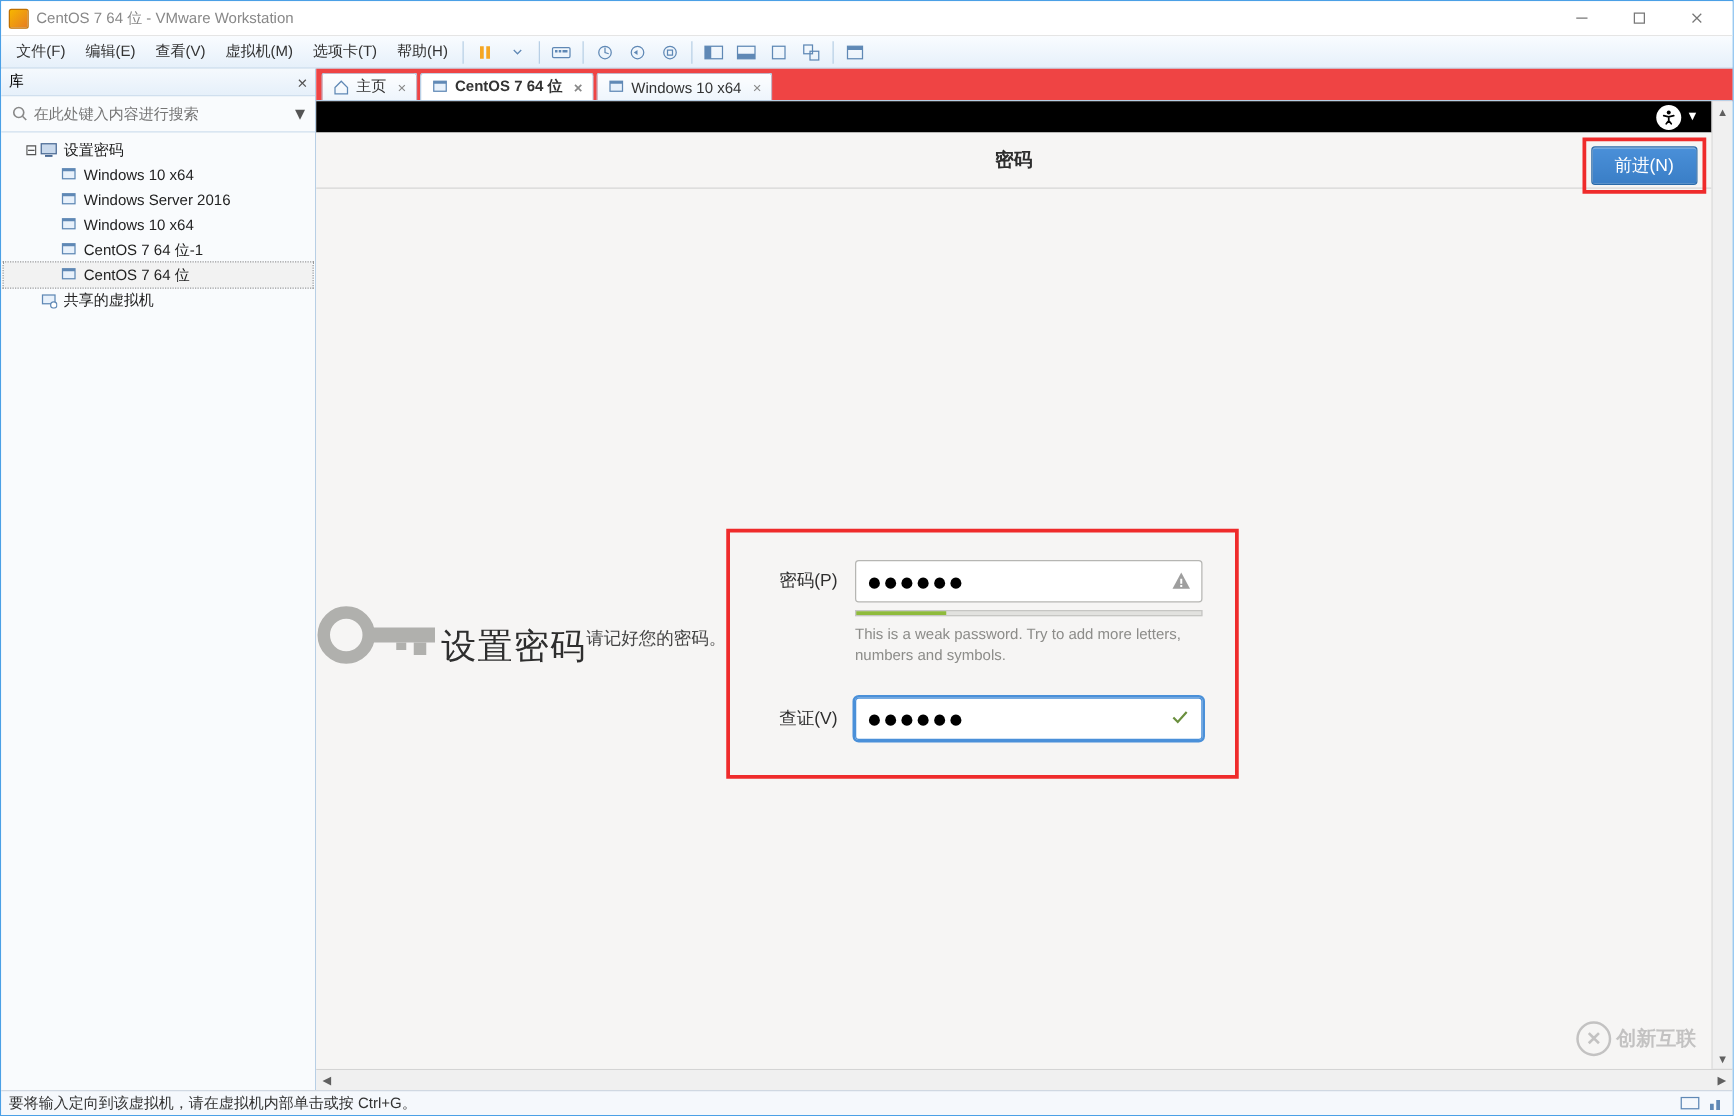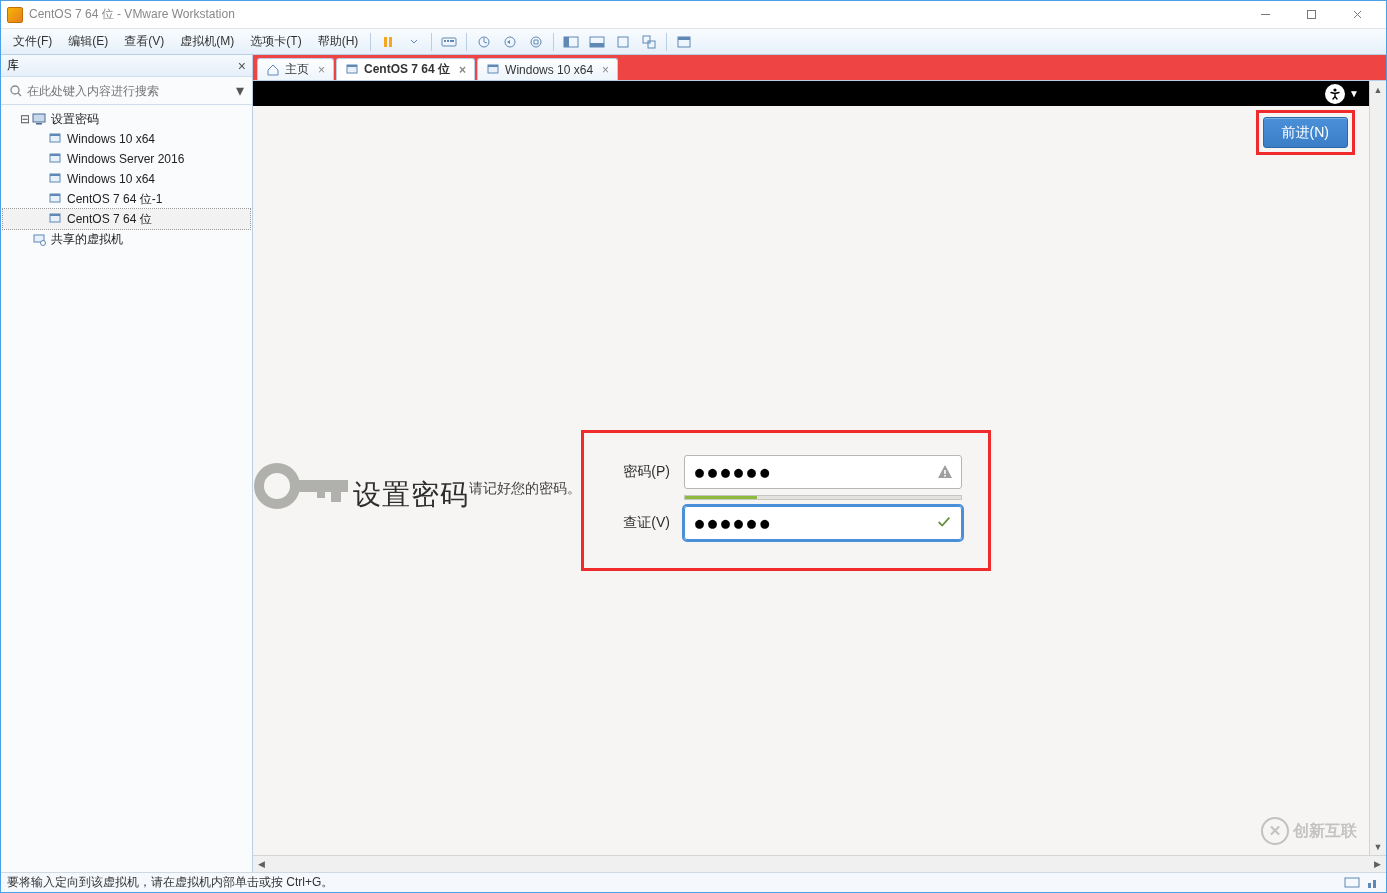--- a/index.html
+++ b/index.html
@@ -323,21 +323,24 @@
         <div class="vm-black-bar">
           <span class="a11y">
             <svg width="14" height="14" viewBox="0 0 14 14">
                   <circle cx="7" cy="3" r="1.6" fill="#000"></circle>
                   <path d="M3 5.5l4 1 4-1M7 6.5v3M5 12l2-2.5 2 2.5" stroke="#000" stroke-width="1.4" fill="none" stroke-linecap="round"></path>
                 </svg>
           </span>
           <span class="drop-arrow">▼</span>
         </div>
 
-        <div class="next-frame" style="position:absolute; right:14px; top:29px;">
+        <div class="gnome-bar">
+          <span class="bar-title">密码</span>
+        </div>
+        <div class="next-frame" style="position:absolute; right:4px; top:29px;">
           <div class="next-btn" style="position:static;">
             <span>前进(N)</span>
           </div>
         </div>
 
         <div class="gnome-content">
           <div class="key-icon">
             <svg viewBox="0 0 100 60" width="100" height="60">
               <circle cx="24" cy="30" r="18" fill="none" stroke="#b0b0ad" stroke-width="10"></circle>
               <circle cx="24" cy="30" r="6" fill="#f6f5f4"></circle>
@@ -359,20 +362,21 @@
                         <path d="M9 2l7 13H2z" fill="#9e9e9e"></path>
                         <rect x="8.2" y="7" width="1.6" height="4" fill="#fff"></rect>
                         <rect x="8.2" y="12" width="1.6" height="1.6" fill="#fff"></rect>
                       </svg>
                 </span>
               </div>
             </div>
             <div class="strength-bar">
               <div class="fill" style="width: 26%;"></div>
             </div>
+            <div class="hint-text">This is a weak password. Try to add more letters, numbers and symbols.</div>
             <div class="form-row">
               <label>查证(V)</label>
               <div class="input-wrap">
                 <input type="text" class="focus" value="●●●●●●" style="">
                 <span class="field-icon" style="color:#6a8f3e;">
                   <svg viewBox="0 0 18 18" width="16" height="16">
                         <path d="M3 9l4 4 8-9" fill="none" stroke="#6a8f3e" stroke-width="2"></path>
                       </svg>
                 </span>
               </div>

